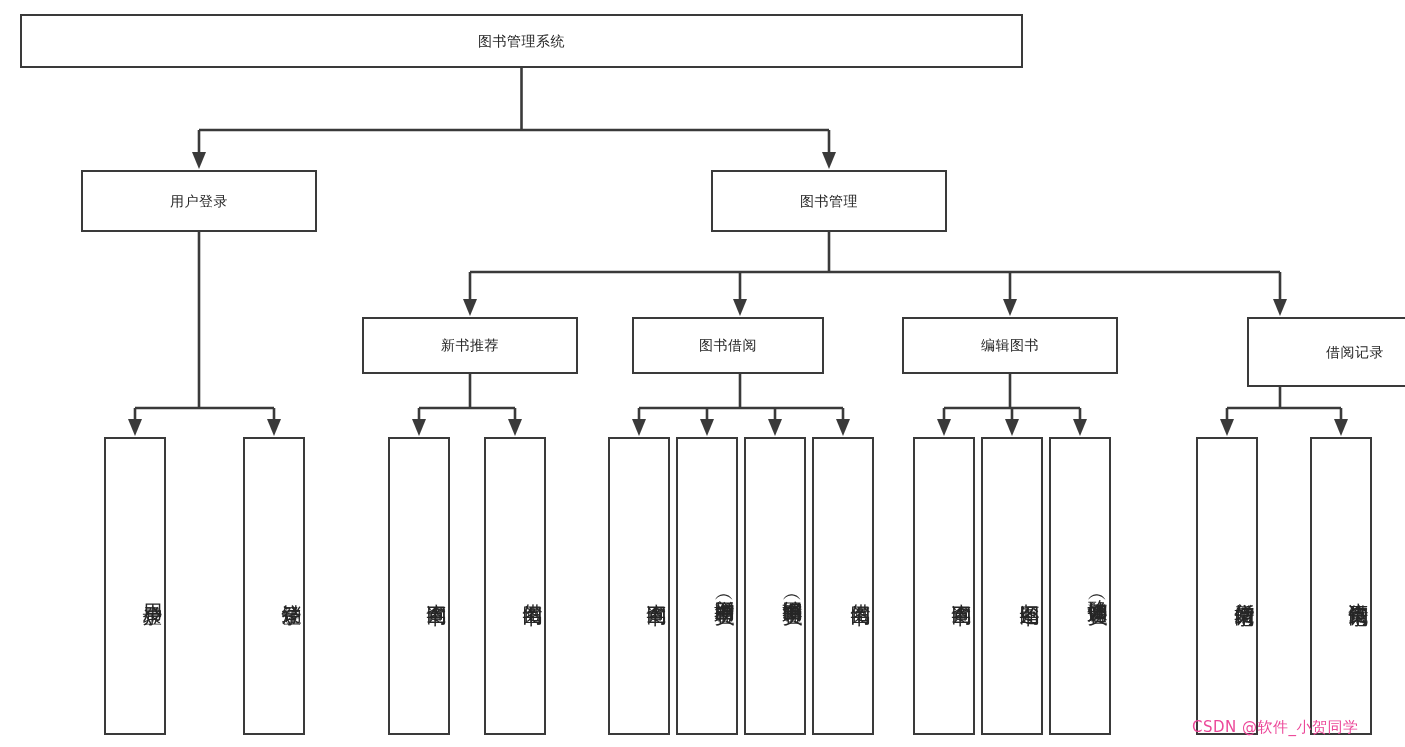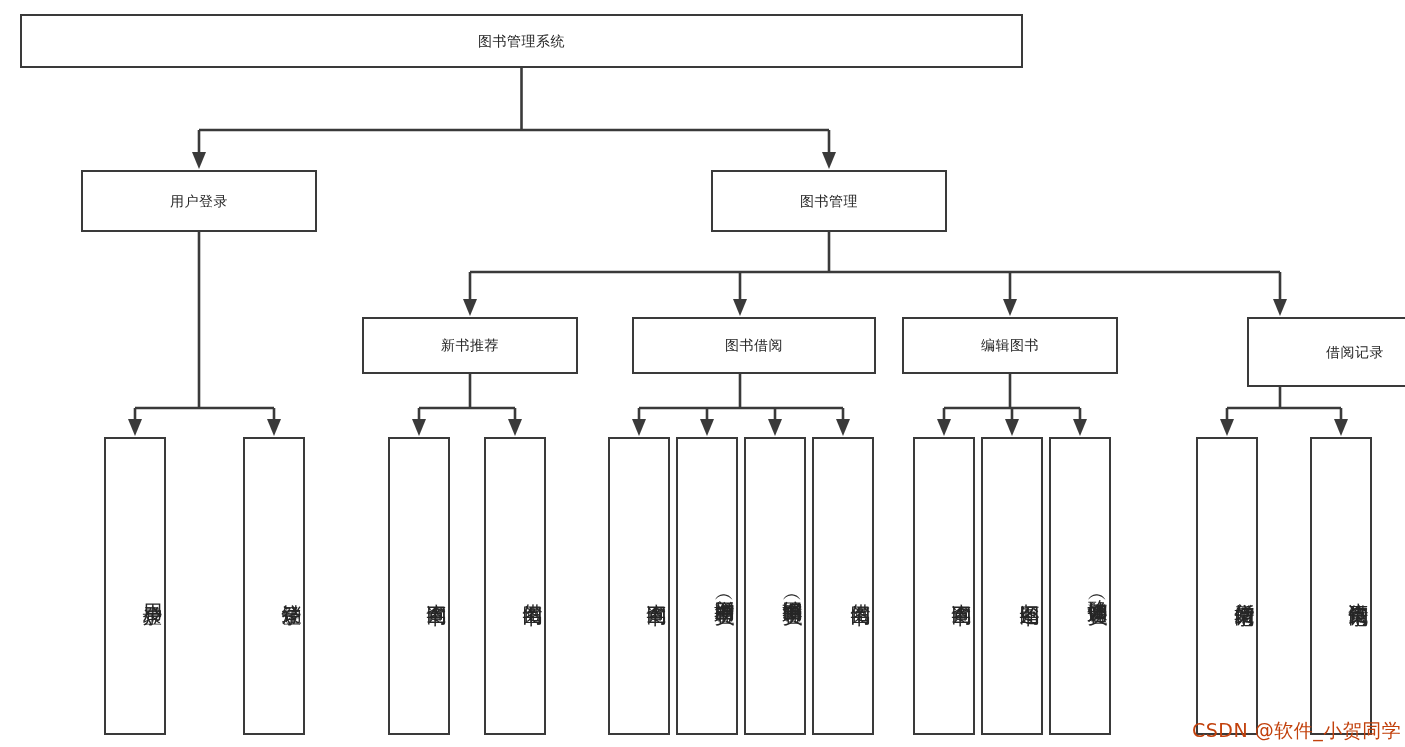--- a/index.html
+++ b/index.html
@@ -43,22 +43,22 @@
   }
   .node.vert.top-align {
     padding-top: 4px;
   }
   .node-label {
     display: block;
     white-space: nowrap;
   }
   .watermark {
     position: absolute;
-    font-size: 19px;
-    color: #c2410c;
+    font-size: 15px;
+    color: #ec4899;
     white-space: nowrap;
     letter-spacing: 0.5px;
   }
   svg.edges {
     position: absolute;
     left: 0;
     top: 0;
     width: 1405px;
     height: 747px;
     pointer-events: none;
@@ -142,21 +142,21 @@
   <div class="node horiz" id="l2-0" style="left: 81px; top: 170px; width: 236px; height: 62px;">
     <span class="node-label">用户登录</span>
   </div>
   <div class="node horiz" id="l3-0" style="left: 362px; top: 317px; width: 216px; height: 57px;">
     <span class="node-label">新书推荐</span>
   </div>
 
   <div class="node horiz" id="l2-1" style="left: 711px; top: 170px; width: 236px; height: 62px;">
     <span class="node-label">图书管理</span>
   </div>
-  <div class="node horiz" id="l3-1" style="left: 632px; top: 317px; width: 244px; height: 57px;">
+  <div class="node horiz" id="l3-1" style="left: 632px; top: 317px; width: 192px; height: 57px;">
     <span class="node-label">图书借阅</span>
   </div>
   <div class="node horiz" id="l3-2" style="left: 902px; top: 317px; width: 216px; height: 57px;">
     <span class="node-label">编辑图书</span>
   </div>
   <div class="node horiz" id="l3-3" style="left: 1223px; top: 317px; width: 216px; height: 70px; margin-left: 24px;">
     <span class="node-label">借阅记录</span>
   </div>
 
   <div class="node vert" id="leaf-0" style="left: 104px; top: 437px; width: 62px; height: 298px;">

